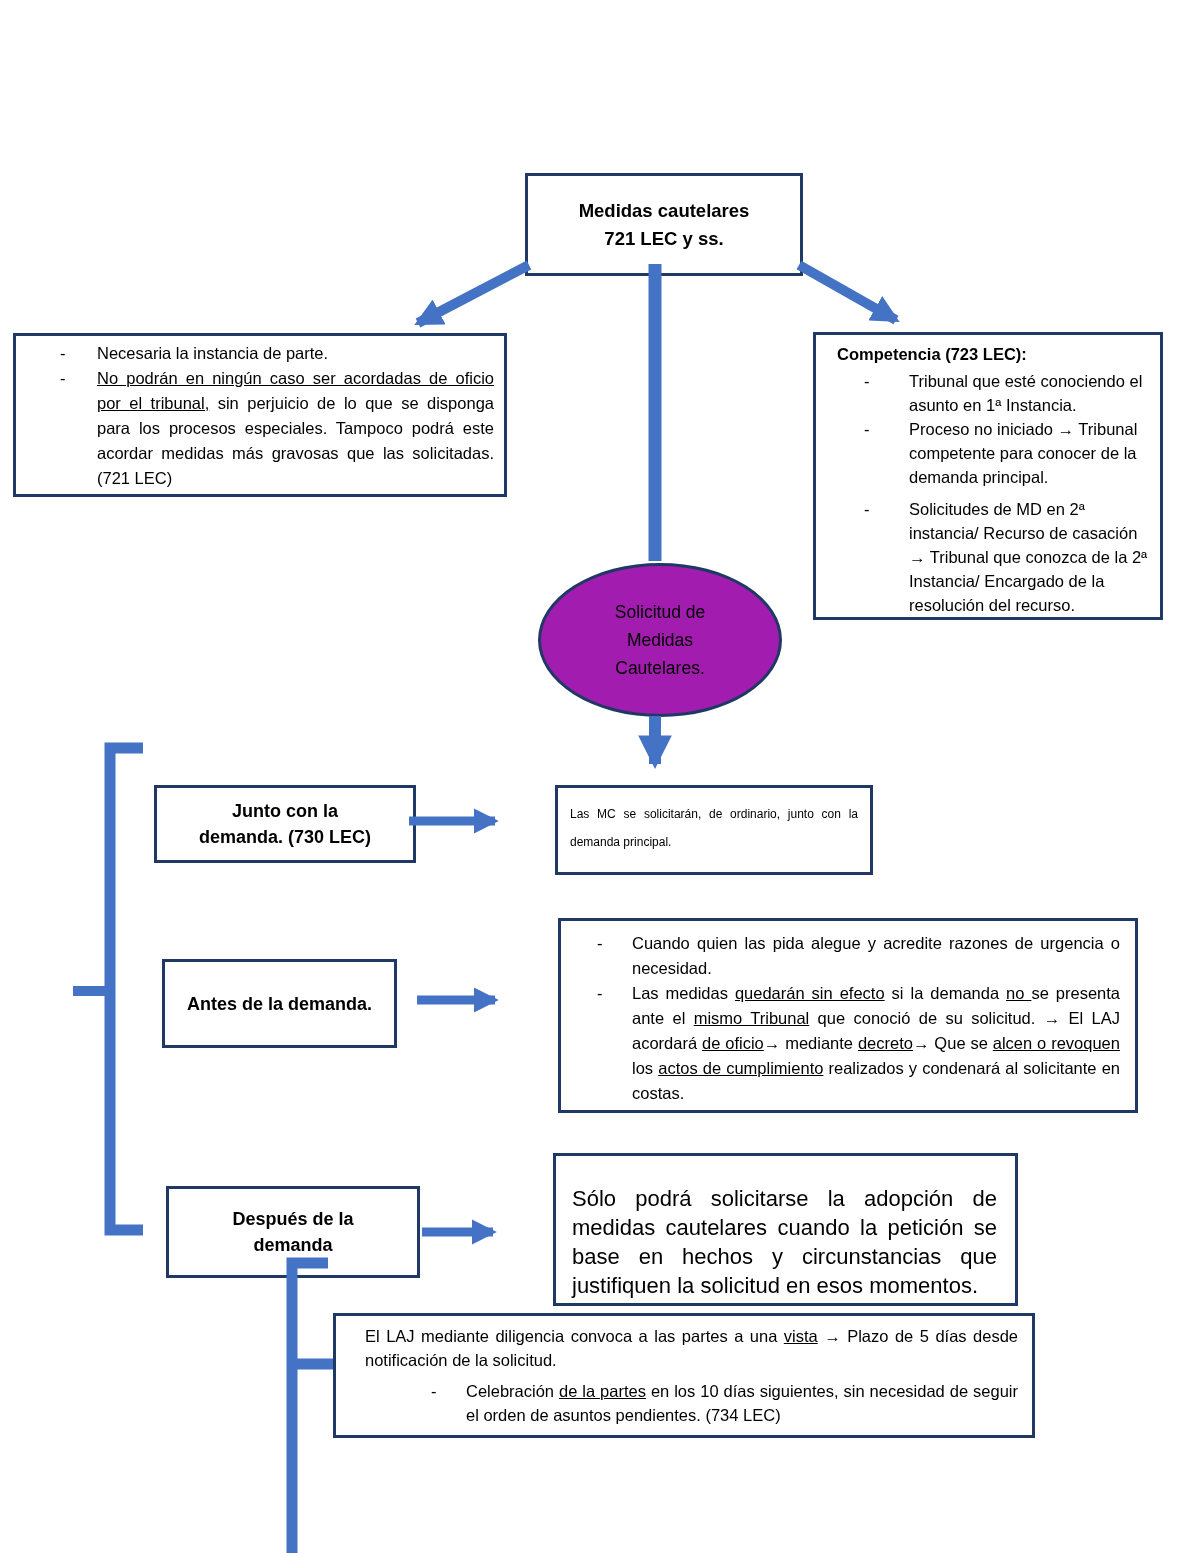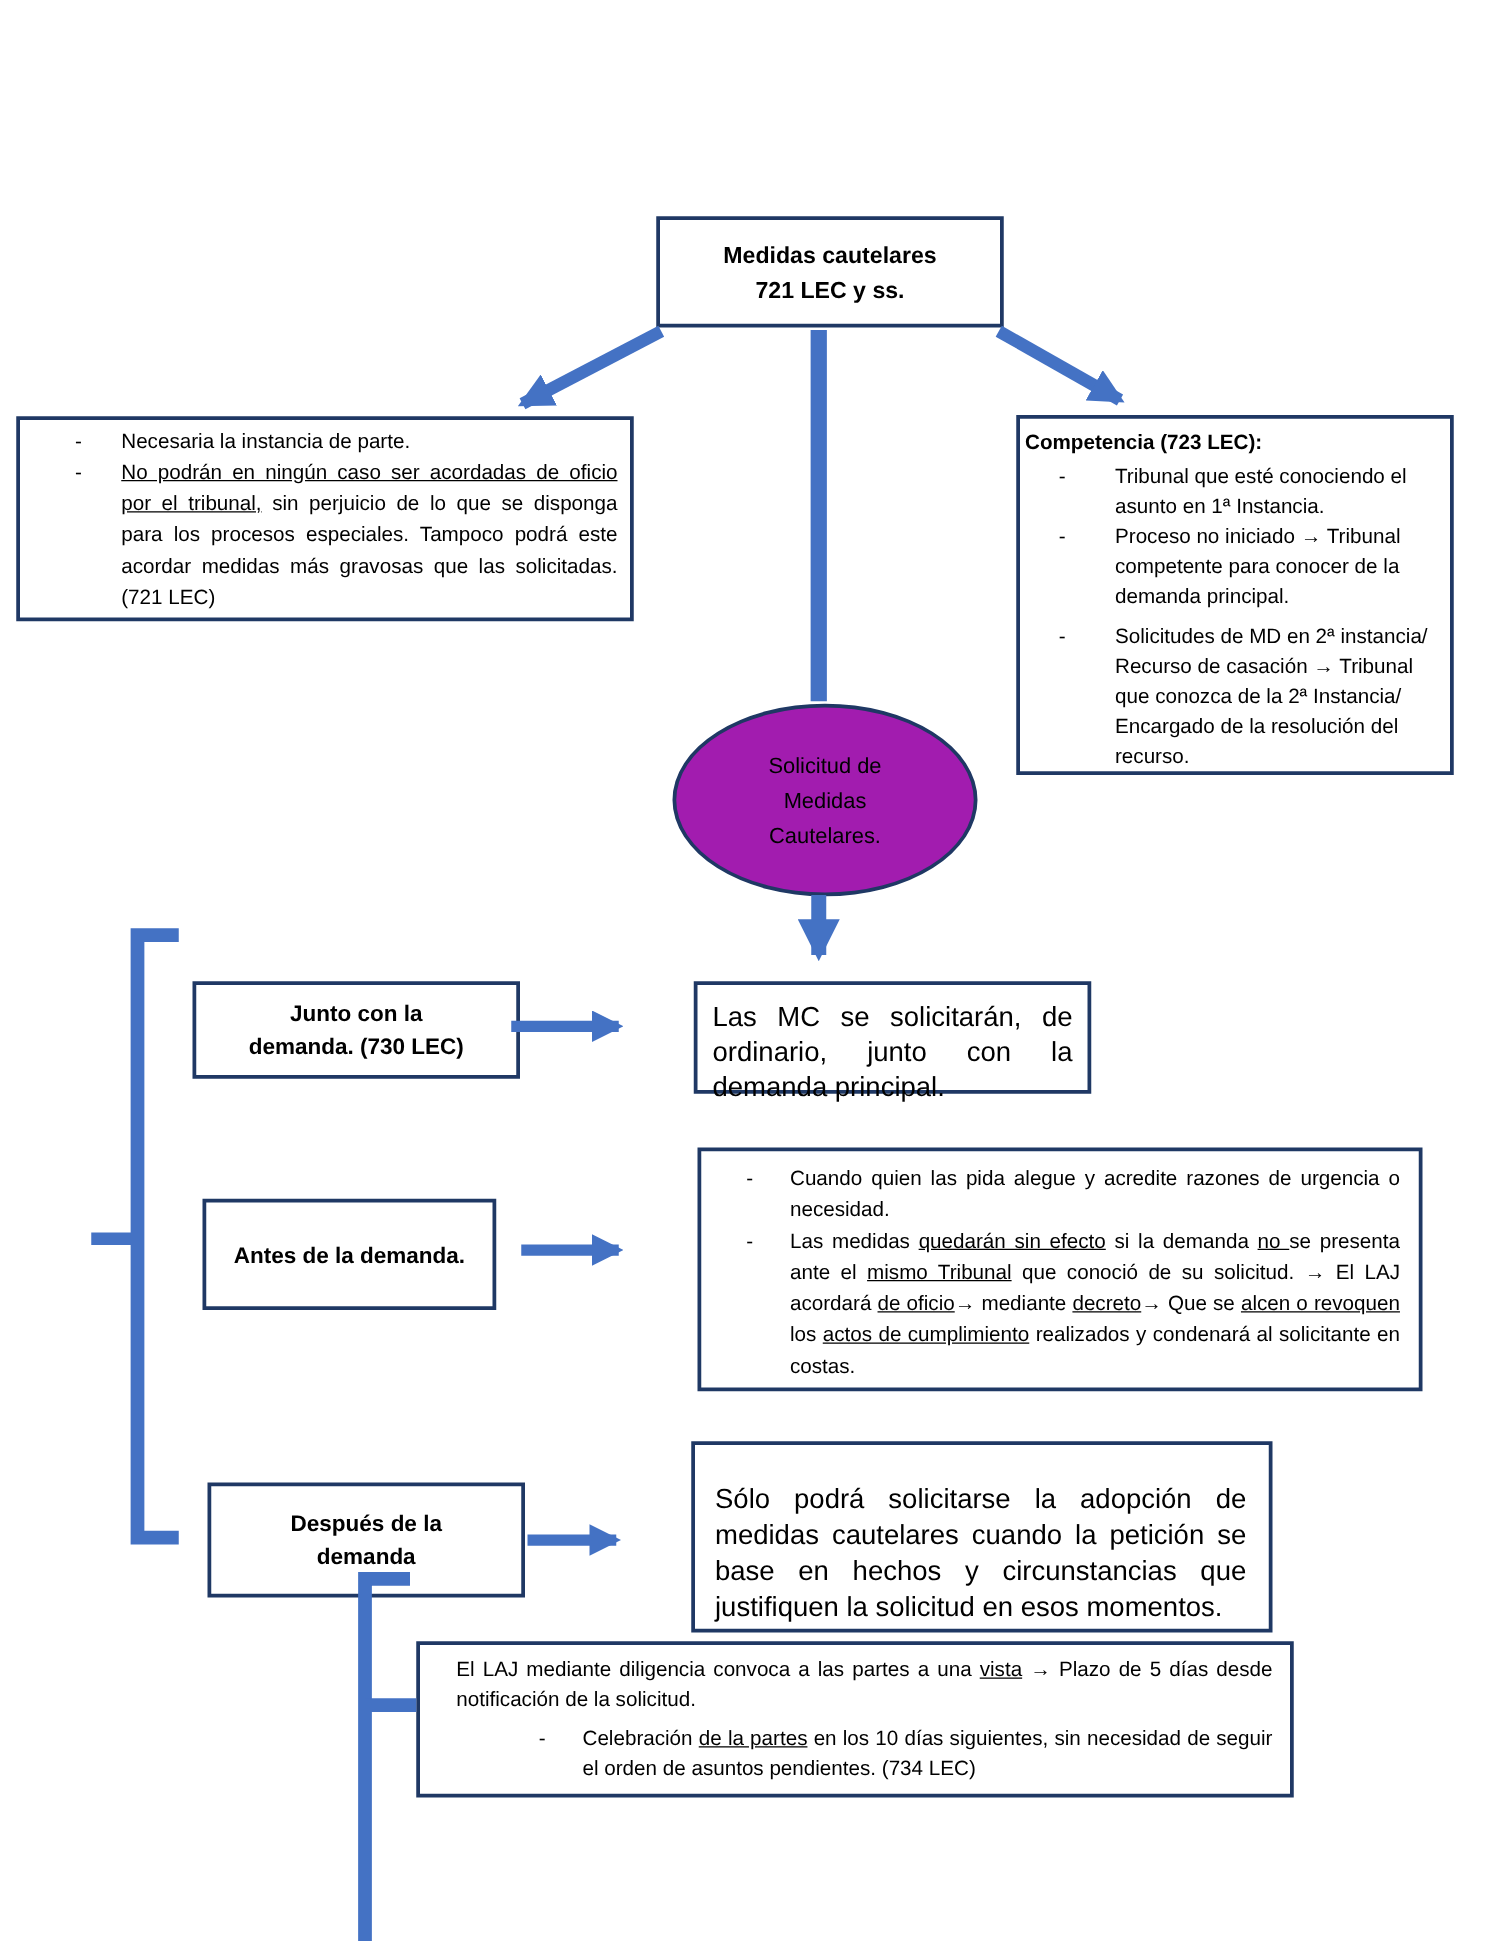--- a/index.html
+++ b/index.html
@@ -4,40 +4,40 @@
 <style>
   html,body{margin:0;padding:0;background:#ffffff;}
   .canvas{position:relative;width:1200px;height:1553px;background:#ffffff;overflow:hidden;
           font-family:"Liberation Sans","DejaVu Sans",sans-serif;color:#000;}
   .box{position:absolute;border:3px solid #1f3864;background:#fff;box-sizing:border-box;}
   .just{text-align:justify;}
   .u{text-decoration:underline;}
   .bold-label{font-weight:700;font-size:18px;line-height:26px;text-align:center;}
   .center-flex{display:flex;align-items:center;justify-content:center;flex-direction:column;}
   
-  .top-box{left:525px;top:173px;width:278px;height:89px;}
+  .top-box{left:525px;top:173px;width:278px;height:103px;}
   .top-box .bold-label{font-size:18.5px;line-height:28px;}
   
   .left-box{left:13px;top:333px;width:494px;height:164px;padding:5px 10px 4px 44px;font-size:16.5px;line-height:25px;}
   .bullet{display:flex;}
   .bullet .dash{flex:none;}
   .left-box .dash{width:37px;}
   .bullet .btext{flex:1;}
   
-  .right-box{left:813px;top:332px;width:350px;height:288px;padding:7px 8px 6px 4px;font-size:16.5px;line-height:24px;}
+  .right-box{left:813px;top:332px;width:350px;height:288px;padding:7px 8px 6px 21px;font-size:16.5px;line-height:24px;}
   .right-box .rb-title{font-weight:700;margin-bottom:3px;}
   .right-box .bullet{margin-left:27px;}
   .right-box .dash{width:45px;}
   .right-box .bullet.spaced{margin-top:8px;}
   
   .ellipse{position:absolute;left:538px;top:563px;width:244px;height:154px;border:3px solid #1f3864;
            border-radius:50%;background:#a21caf;box-sizing:border-box;font-size:17.5px;line-height:28px;}
   
   .junto-box{left:154px;top:785px;width:262px;height:78px;}
-  .lasmc-box{left:555px;top:785px;width:318px;height:90px;padding:12px 12px 8px 12px;font-size:22px;line-height:28px;}
+  .lasmc-box{left:555px;top:785px;width:318px;height:90px;padding:12px 12px 8px 12px;font-size:12px;line-height:28px;}
   .antes-box{left:162px;top:959px;width:235px;height:89px;}
   .middle-box{left:558px;top:918px;width:580px;height:195px;padding:10px 15px 6px 36px;font-size:16.5px;line-height:25px;}
   .middle-box .dash{width:35px;}
   .despues-box{left:166px;top:1186px;width:254px;height:92px;}
   .solo-box{left:553px;top:1153px;width:465px;height:153px;padding:28px 18px 8px 16px;font-size:22px;line-height:29px;}
   .bottom-box{left:333px;top:1313px;width:702px;height:125px;padding:8px 14px 6px 29px;font-size:16.5px;line-height:24px;}
   .bottom-box .bullet{margin-left:66px;margin-top:7px;}
   .bottom-box .dash{width:35px;}
   .connectors{position:absolute;left:0;top:0;z-index:5;pointer-events:none;}
 </style>

